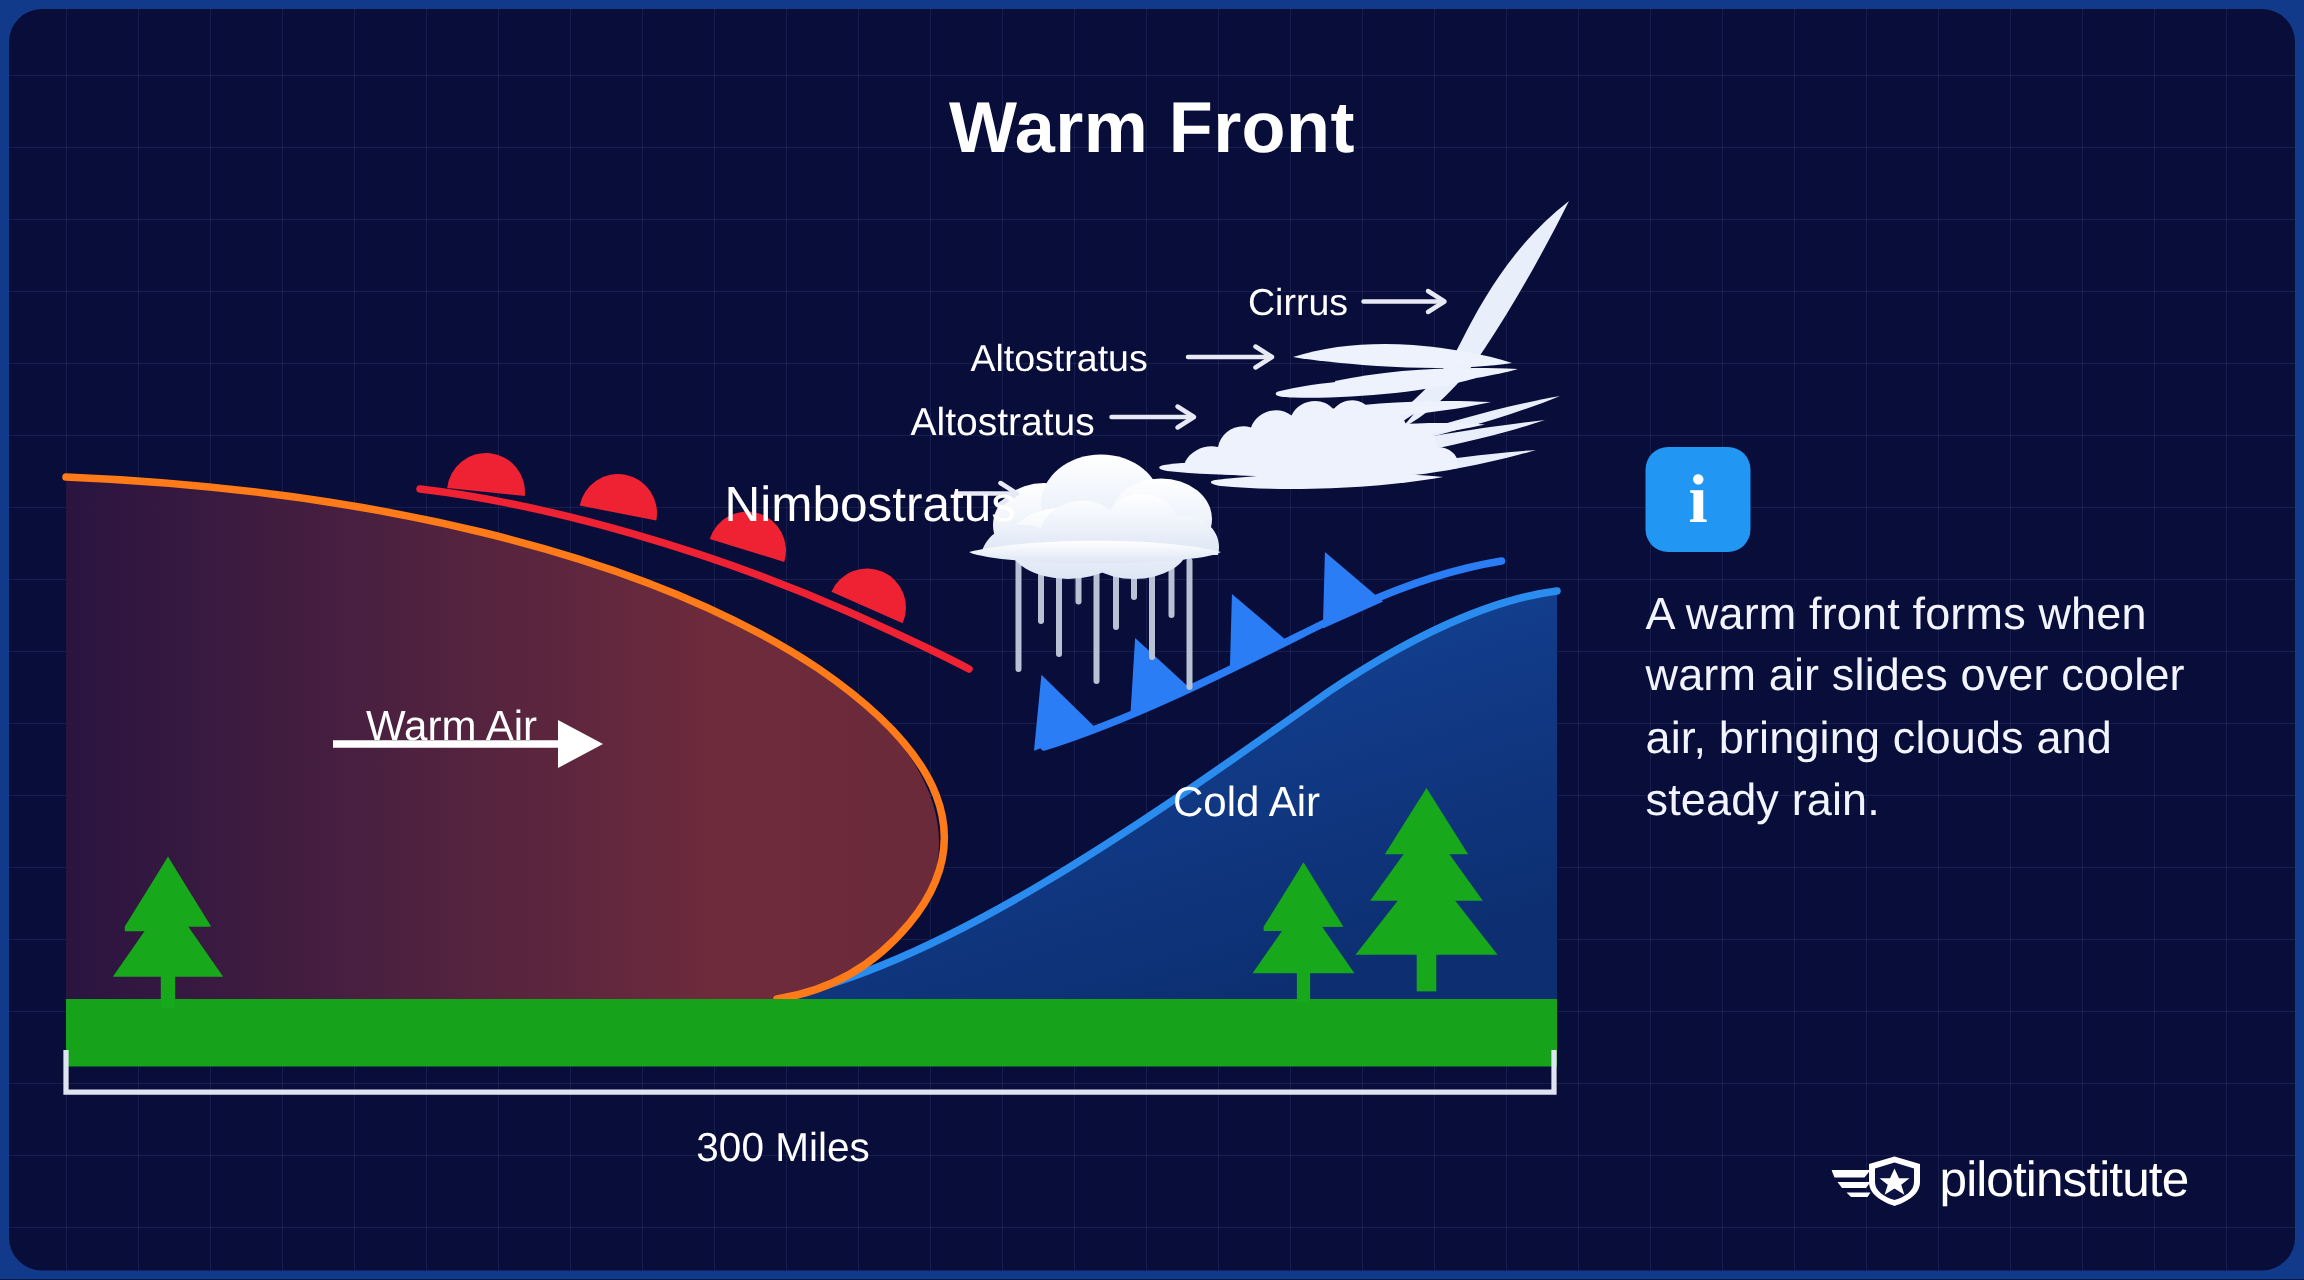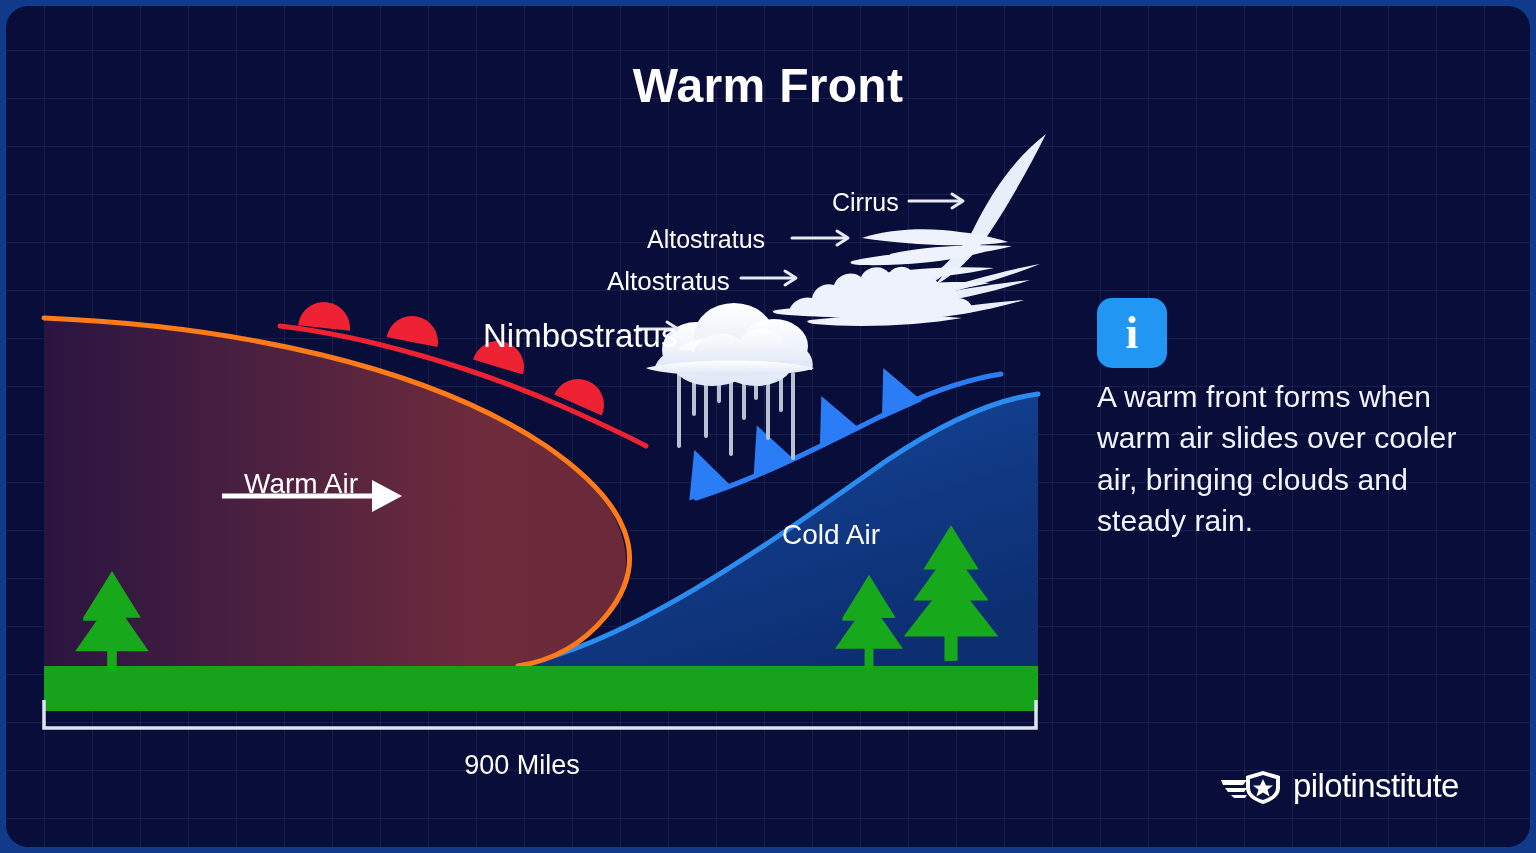--- a/index.html
+++ b/index.html
@@ -23,21 +23,21 @@
         pointer-events:none;}
 
   #art{position:absolute;left:0;top:0;width:1524px;height:841px;}
 
   
   #infoPanel{position:absolute;left:1091px;top:292px;width:400px;}
   #infoIcon{width:70px;height:70px;border-radius:15px;background:#2196f3;
             display:flex;align-items:center;justify-content:center;
             font-size:46px;font-weight:bold;color:#fff;line-height:1;
             font-family:"Liberation Serif",serif;}
-  #infoText{margin-top:8px;color:#f2f5ff;font-size:30px;line-height:1.38;
+  #infoText{margin-top:21px;color:#f2f5ff;font-size:30px;line-height:1.38;
             letter-spacing:.1px;}
 
   
   #logo{position:absolute;left:1215px;top:760px;display:flex;
         align-items:center;gap:10px;}
   #logoText{color:#ffffff;font-size:33px;font-weight:normal;letter-spacing:-.6px;}
 
   
   .lbl{position:absolute;color:#ffffff;white-space:nowrap;}
   #title{left:0;right:0;top:52px;text-align:center;font-size:48px;
@@ -252,21 +252,21 @@
 
     <div class="lbl" id="title">Warm Front</div>
 
     <div class="lbl" id="lblCirrus">Cirrus</div>
     <div class="lbl" id="lblCirrostratus">Altostratus</div>
     <div class="lbl" id="lblAltostratus">Altostratus</div>
     <div class="lbl" id="lblNimbostratus">Nimbostratus</div>
 
     <div class="lbl" id="lblWarmAir">Warm Air</div>
     <div class="lbl" id="lblColdAir">Cold Air</div>
-    <div class="lbl" id="lblMiles">900 Miles</div>
+    <div class="lbl" id="lblMiles">300 Miles</div>
 
     <div id="infoPanel">
       <div id="infoIcon">
         <span>i</span>
       </div>
       <div id="infoText">A warm front forms when warm air slides over cooler air, bringing clouds and steady rain.</div>
     </div>
 
     <div id="logo">
       <svg width="62" height="40" viewBox="0 0 62 40">

